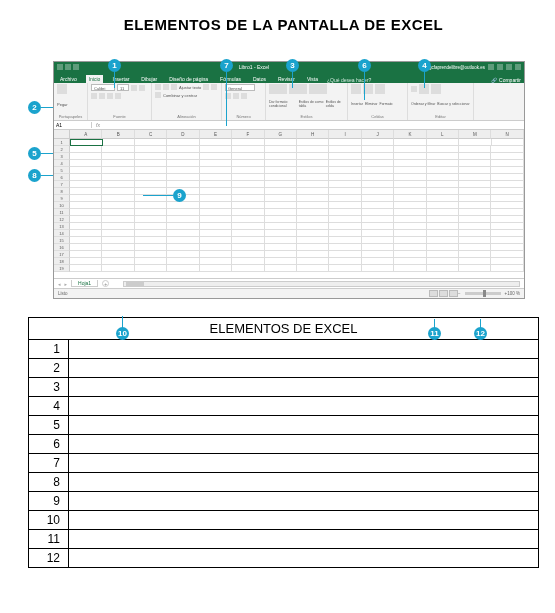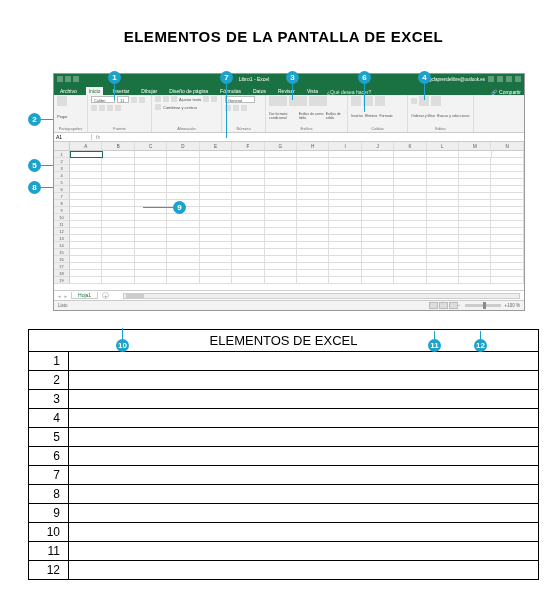--- a/index.html
+++ b/index.html
@@ -1,17 +1,17 @@
 <!DOCTYPE html>
 <html><head>
 <meta charset="utf-8">
 <style>
   * { box-sizing: border-box; margin: 0; padding: 0; }
   body { font-family: Arial, sans-serif; background: #fff; width: 555px; }
-  .page { padding: 8px 16px 20px 28px; margin-top: 12px; }
+  .page { padding: 8px 16px 20px 28px; }
   .main-title { font-weight: bold; font-size: 15px; text-align: center; margin: 8px 0 28px 0; letter-spacing: 0.5px; }
   
   
   .excel-wrap { position: relative; margin: 0 0 18px 0; }
   .excel { border: 1px solid #999; font-size: 5px; }
   
   .titlebar { background: #1a7243; color: #fff; display: flex; align-items: center; height: 10px; padding: 0 3px; }
   .titlebar .tb-left { flex: 0 0 auto; display: flex; gap: 2px; }
   .titlebar .tb-center { flex: 1; text-align: center; font-size: 5px; }
   .titlebar .tb-right { flex: 0 0 auto; display: flex; gap: 3px; align-items: center; font-size: 4.5px; }

